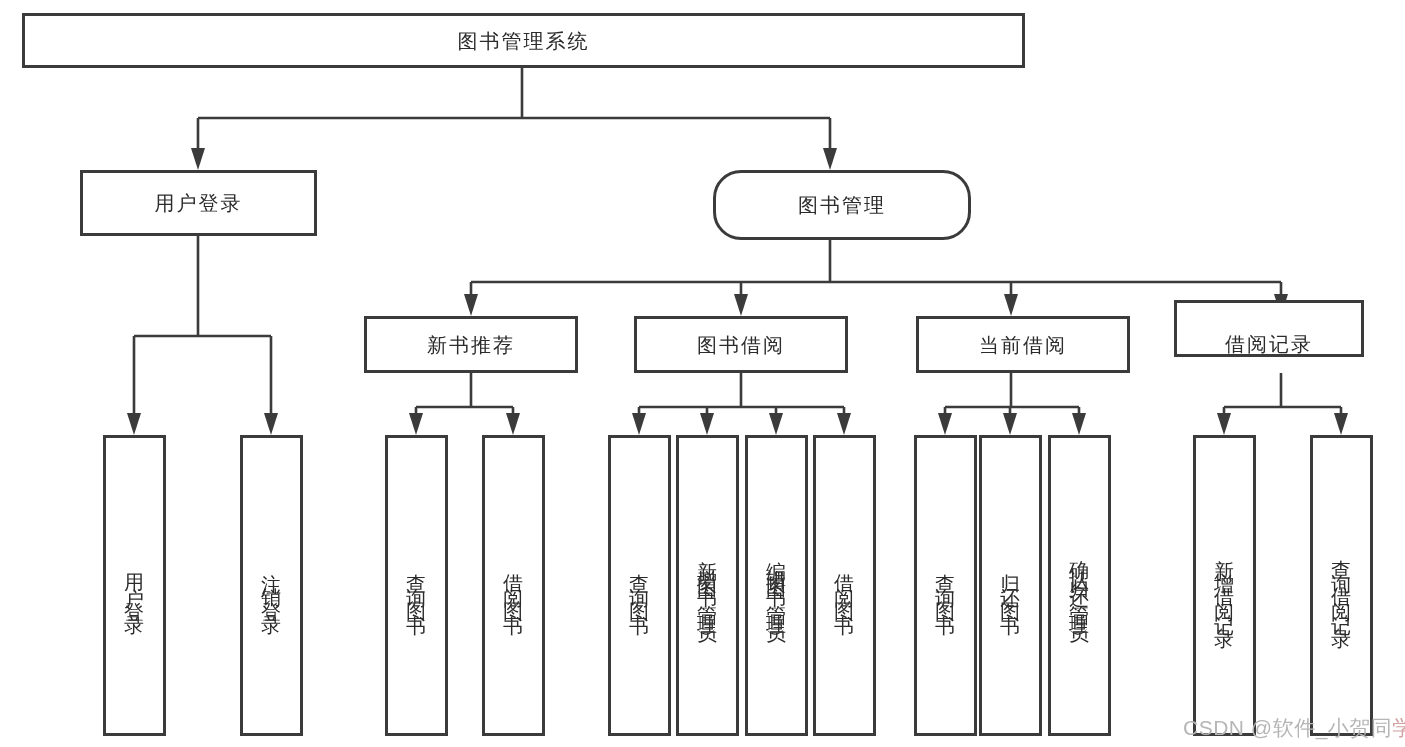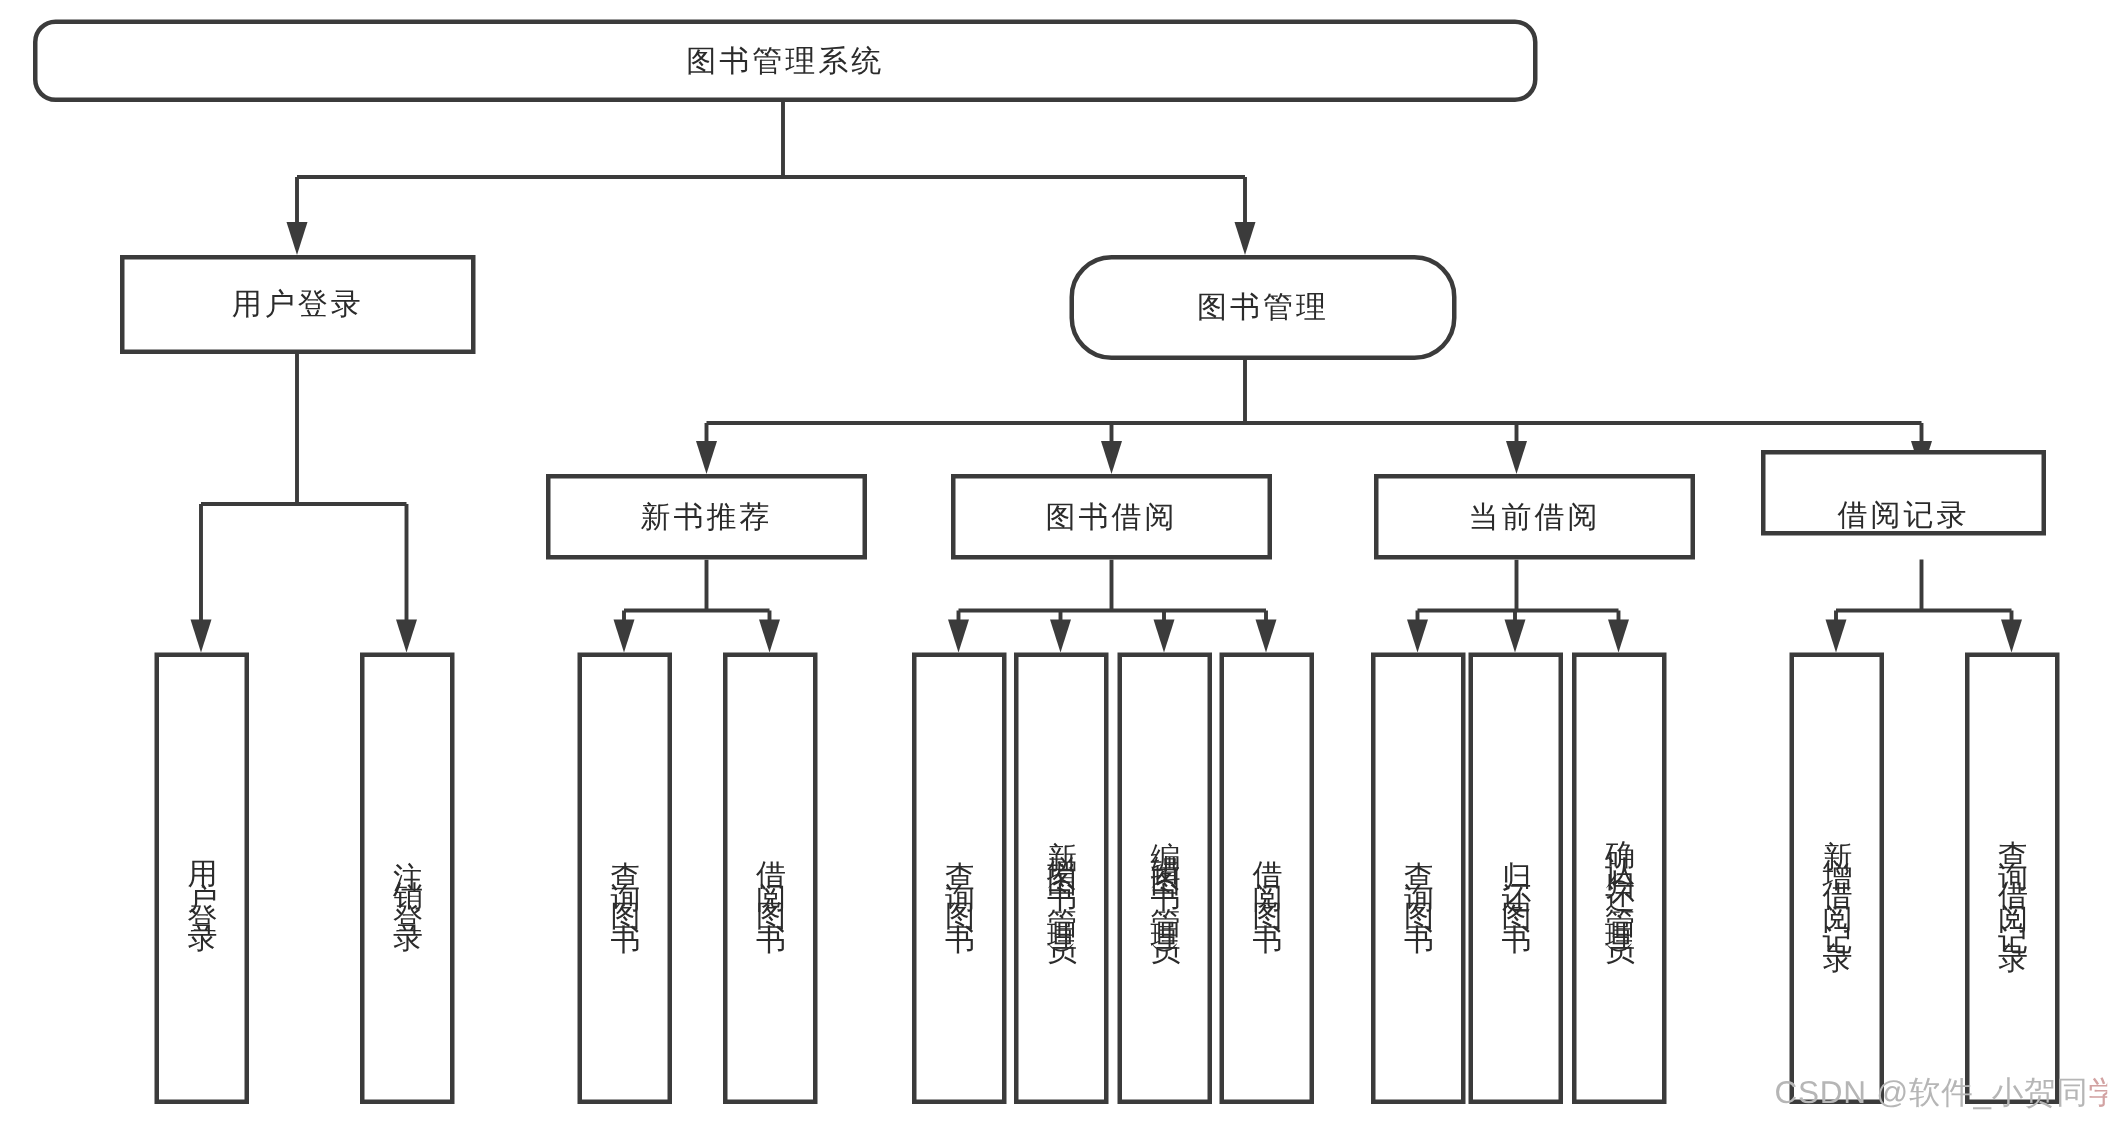--- a/index.html
+++ b/index.html
@@ -96,21 +96,21 @@
     <path d="M1011 373 V407 M945 407 H1079 M945 407 V416 M1010 407 V416 M1079 407 V416"></path>
     <polygon points="938,413 952,413 945,435"></polygon>
     <polygon points="1003,413 1017,413 1010,435"></polygon>
     <polygon points="1072,413 1086,413 1079,435"></polygon>
 
     <path d="M1281 373 V407 M1224 407 H1341 M1224 407 V416 M1341 407 V416"></path>
     <polygon points="1217,413 1231,413 1224,435"></polygon>
     <polygon points="1334,413 1348,413 1341,435"></polygon>
   </svg>
 
-  <div class="box" style="left:22px;top:13px;width:1003px;height:55px;border-radius:15px;">
+  <div class="box" style="left:22px;top:13px;width:1003px;height:55px;">
     <span>图书管理系统</span>
   </div>
 
   <div class="box" style="left:80px;top:170px;width:237px;height:66px;">
     <span>用户登录</span>
   </div>
   <div class="box" style="left:713px;top:170px;width:258px;height:70px;border-radius:28px;">
     <span>图书管理</span>
   </div>
 

